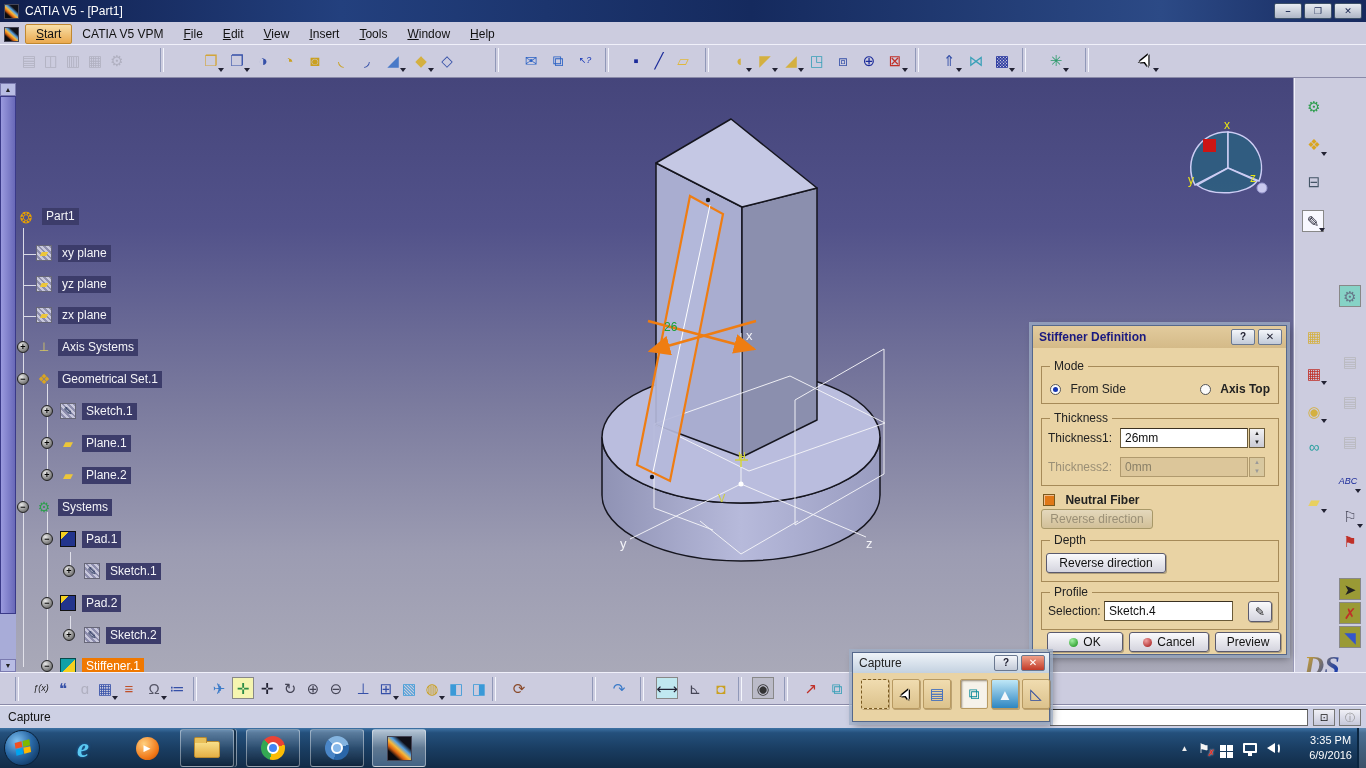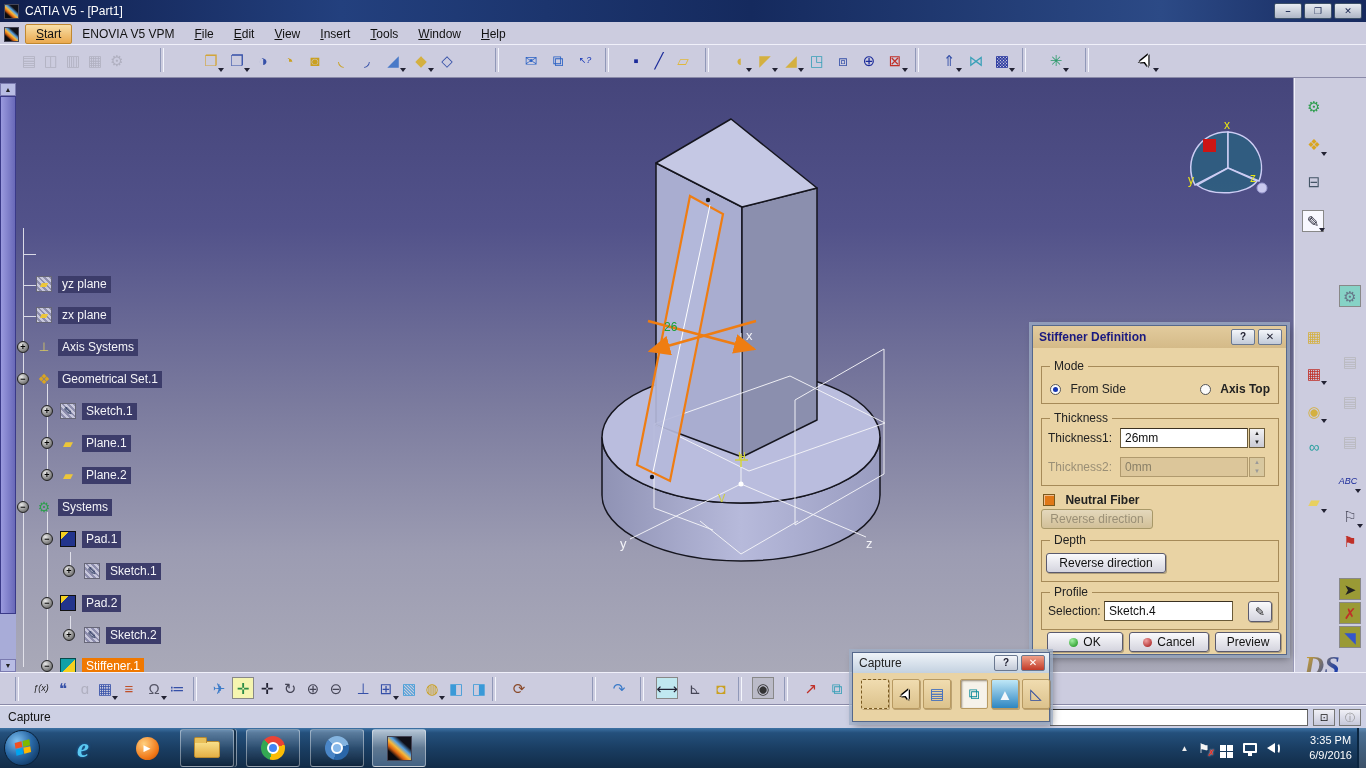--- a/index.html
+++ b/index.html
@@ -199,21 +199,21 @@
       <div class="wbtn">–</div>
       <div class="wbtn">❐</div>
       <div class="wbtn">✕</div>
     </div>
   </div>
 
   <div id="menubar">
     <div class="app-ic"></div>
 
   <div class="menu-item selected"><span><u>S</u>tart</span></div>
-      <div class="menu-item"><span>ENOVIA V5 VPM</span></div>
+      <div class="menu-item"><span>CATIA V5 VPM</span></div>
       <div class="menu-item"><span><u>F</u>ile</span></div>
       <div class="menu-item"><span><u>E</u>dit</span></div>
       <div class="menu-item"><span><u>V</u>iew</span></div>
       <div class="menu-item"><span><u>I</u>nsert</span></div>
       <div class="menu-item"><span><u>T</u>ools</span></div>
       <div class="menu-item"><span><u>W</u>indow</span></div>
       <div class="menu-item"><span><u>H</u>elp</span></div>
     </div>
 
   <div id="toptoolbar">
@@ -401,20 +401,30 @@
         <div class="t-line" style="left:24px;top:238px;width:12px;height:1px"></div>
         <div class="t-line" style="left:47px;top:306px;width:1px;height:92px"></div>
         <div class="t-line" style="left:47px;top:434px;width:1px;height:155px"></div>
         <div class="t-line" style="left:70px;top:474px;width:1px;height:20px"></div>
         <div class="t-line" style="left:70px;top:538px;width:1px;height:20px"></div>
       </div>
 
       
       <div id="tree">
 
+      <div class="t-row lvl0" style="top: 130px;">
+
+            <span class="ticon ticon-part"></span>
+            <span class="t-label">Part1</span>
+          </div>
+          <div class="t-row lvl1" style="top: 167px;">
+
+            <span class="ticon ticon-planeRef"></span>
+            <span class="t-label">xy plane</span>
+          </div>
           <div class="t-row lvl1" style="top: 198px;">
 
             <span class="ticon ticon-planeRef"></span>
             <span class="t-label">yz plane</span>
           </div>
           <div class="t-row lvl1" style="top: 229px;">
 
             <span class="ticon ticon-planeRef"></span>
             <span class="t-label">zx plane</span>
           </div>

